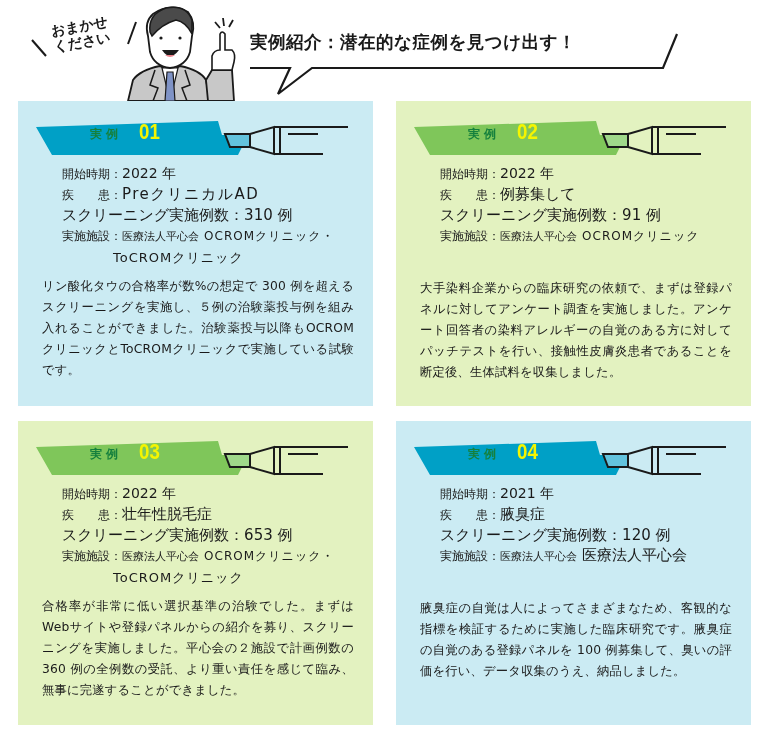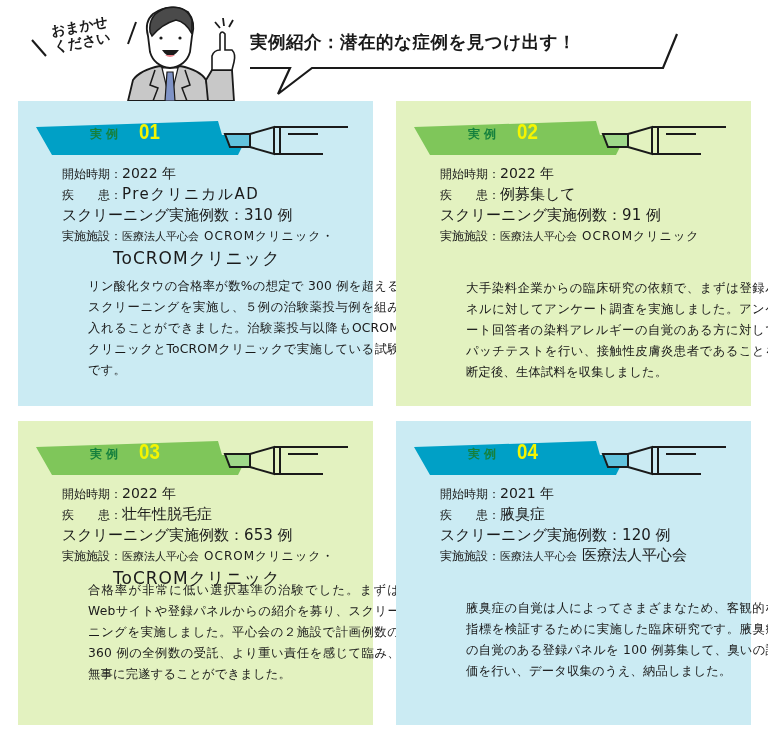--- a/index.html
+++ b/index.html
@@ -40,29 +40,29 @@
   }
 
   .info { position: absolute; left: 24px; top: 62px; width: 320px; }
   .info .row { white-space: nowrap; line-height: 20px; padding-left: 20px; }
   .lbl { font-size: 12px; }
   .val { font-size: 14px; }
   .val-big { font-size: 15px; }
   .screen-row { font-size: 15px; }
   .org { font-size: 11px; }
   .clinic { font-size: 12px; letter-spacing: 1px; }
-  .clinic2 { padding-left: 71px; font-size: 17px; letter-spacing: 1px; line-height: 22px; }
+  .clinic2 { padding-left: 71px; font-size: 13px; letter-spacing: 1px; line-height: 22px; }
 
   .desc {
     position: absolute; left: 24px; width: 312px; font-size: 12.3px; line-height: 21px;
-    letter-spacing: 0.2px; text-align: justify; margin-left: 46px;
+    letter-spacing: 0.2px; text-align: justify;
   }
   #card-1 .desc { top: 175px; }
   #card-2 .desc { top: 177px; }
-  #card-3 .desc { top: 159px; }
+  #card-3 .desc { top: 175px; }
   #card-4 .desc { top: 177px; }
 </style>
 </head>
 <body>
 
 <div class="header">
   <svg width="768" height="101">
 
     <line x1="32" y1="40" x2="46" y2="56" stroke="#1a1a1a" stroke-width="2"></line>
     <line x1="136" y1="22" x2="128" y2="44" stroke="#1a1a1a" stroke-width="2"></line>

